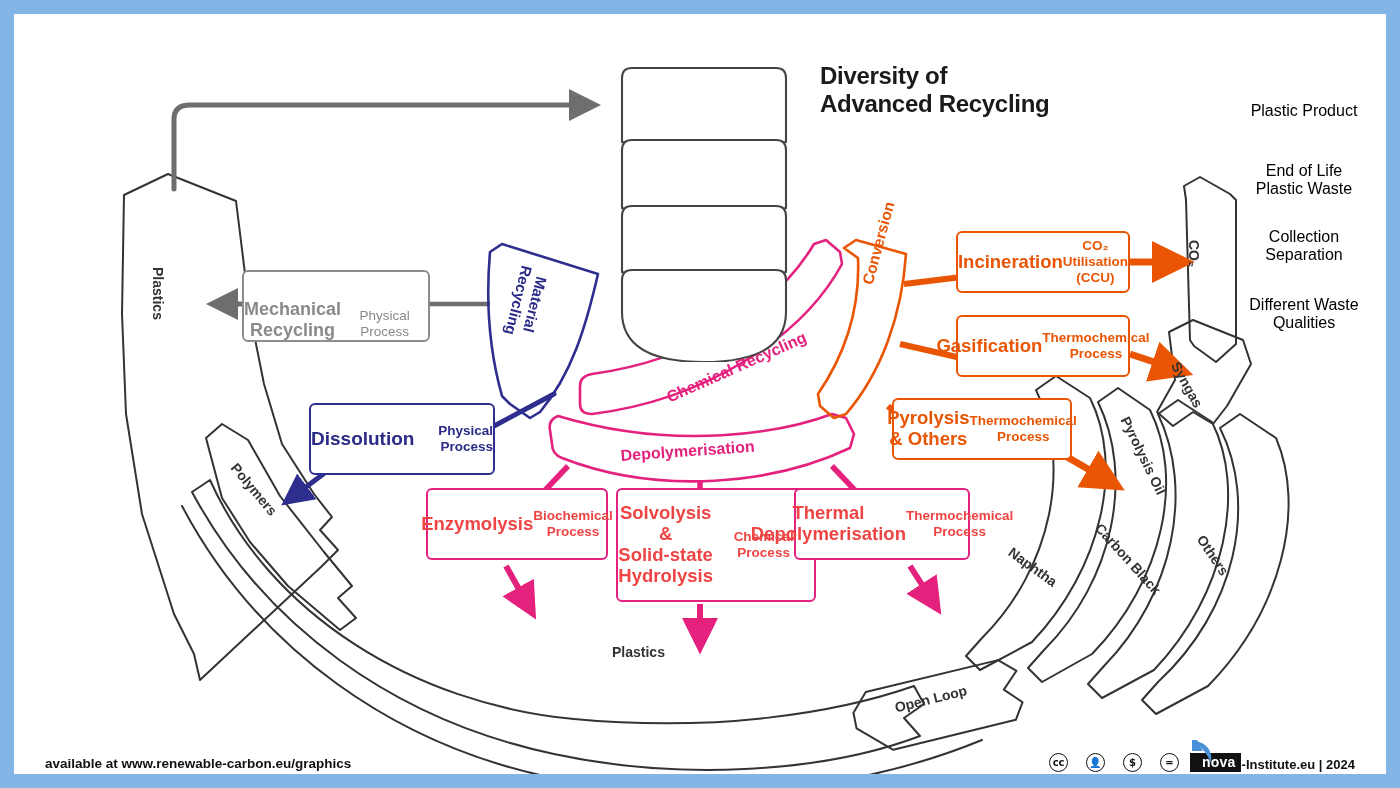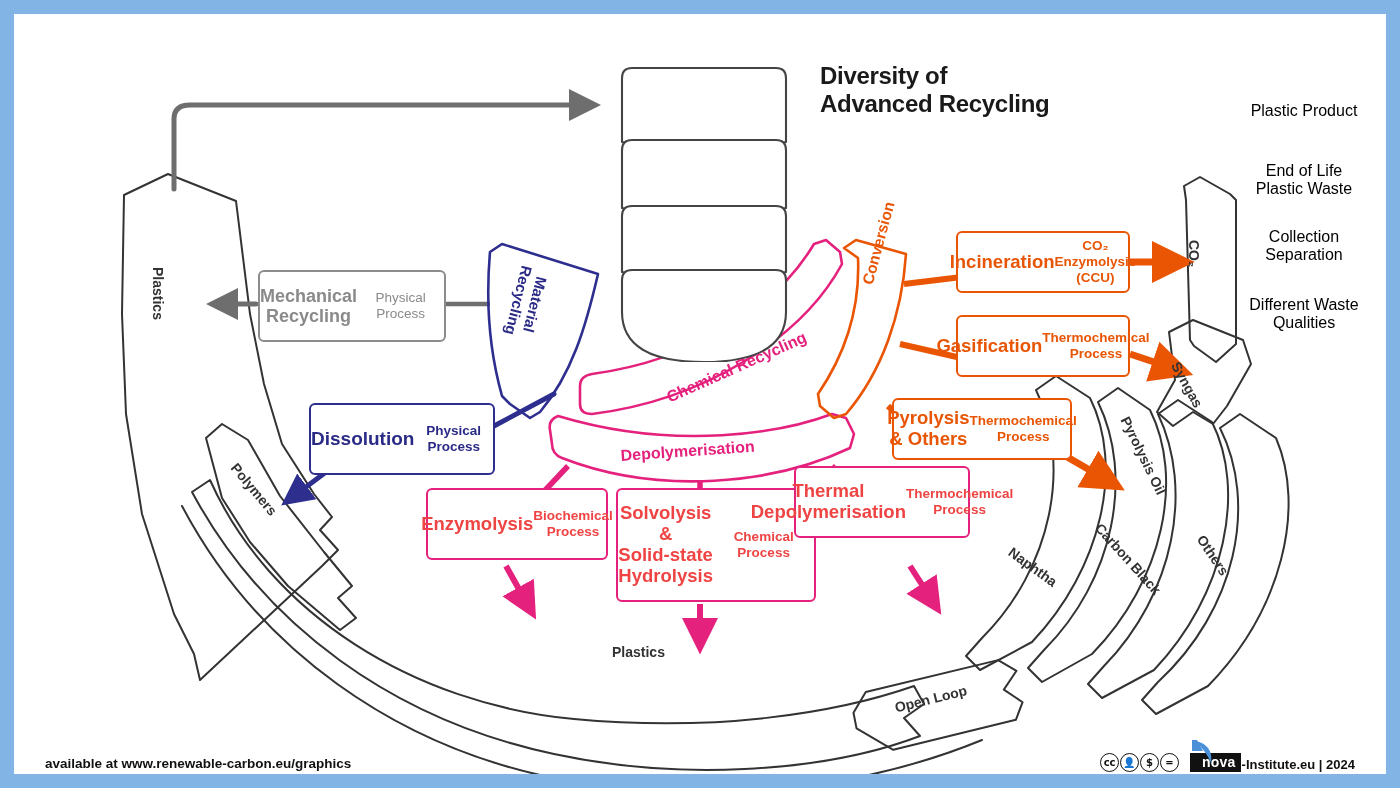--- a/index.html
+++ b/index.html
@@ -13,34 +13,34 @@
   #title span{display:block;}
   .chevtxt{position:absolute;left:0;width:100%;text-align:center;}
   
   .pbox{position:absolute;box-sizing:border-box;border:2.5px solid;border-radius:6px;
         background:#fff;text-align:center;display:flex;flex-direction:row;
         align-items:center;justify-content:center;}
   .pbox .t1{font-weight:bold;line-height:1.13;}
   .pbox .t2{line-height:1.18;}
   .grey{border-color:#8c8c8c;color:#8a8a8a;}
   .grey .t1{font-size:18px;} .grey .t2{font-size:13.5px;}
-  .blue{border-color:#2e2e8f;color:#2b2b87;}
+  .blue{border-color:#2e2e8f;color:#2b2b87;text-align:right;}
   .blue .t1{font-size:19px;} .blue .t2{font-size:13.5px;font-weight:600;}
   .pink{border-color:#e5217e;color:#ef4444;}
   .pink .t1{font-size:18.5px;} .pink .t2{font-size:13.5px;font-weight:600;}
   .orange{border-color:#ea5504;color:#e85504;}
   .orange .t1{font-size:18.5px;} .orange .t2{font-size:13.5px;font-weight:600;}
   
   .rot{position:absolute;color:#333;font-size:14px;font-weight:600;white-space:nowrap;
        transform-origin:0 0;}
   .rotb{position:absolute;font-weight:bold;white-space:nowrap;transform-origin:0 0;}
   
   #foot-l{position:absolute;left:31px;top:742px;font-size:13.5px;font-weight:bold;color:#111;}
   #foot-r{position:absolute;right:31px;top:739px;display:flex;align-items:center;gap:6px;}
-  #foot-r .ccrow{display:flex;align-items:center;gap:1px;}
+  #foot-r .ccrow{display:flex;align-items:center;gap:18px;}
   .ccb{width:17px;height:17px;border:1.6px solid #111;border-radius:50%;
        display:flex;align-items:center;justify-content:center;font-size:10px;
        font-weight:bold;color:#111;font-family:"DejaVu Sans",sans-serif;}
   #novawrap{position:relative;display:flex;align-items:flex-end;margin-left:5px;}
   #novabar{width:7px;height:19px;background:#111;}
   #novabox{background:#111;color:#fff;font-size:14px;font-weight:bold;
            padding:1px 5px 2px 5px;letter-spacing:.2px;}
   #novatxt{font-size:13px;font-weight:bold;color:#111;margin-left:1px;}
 </style>
 </head>
@@ -203,21 +203,21 @@
 
   <div class="chevtxt" style="left:604px;top:148px;">End of Life</div>
   <div class="chevtxt" style="left:604px;top:166px;">Plastic Waste</div>
 
   <div class="chevtxt" style="left:604px;top:214px;">Collection</div>
   <div class="chevtxt" style="left:604px;top:232px;">Separation</div>
 
   <div class="chevtxt" style="left:604px;top:282px;">Different Waste</div>
   <div class="chevtxt" style="left:604px;top:300px;">Qualities</div>
 
-  <div class="pbox grey" style="left:244px;top:256px;width:188px;height:72px;">
+  <div class="pbox grey" style="left:228px;top:256px;width:188px;height:72px;align-items:flex-end;">
     <div class="t1">
       <span>Mechanical</span><br>
       <span>Recycling</span>
     </div>
     <div class="t2">Physical Process</div>
   </div>
 
   <div class="pbox blue" style="left:295px;top:389px;width:186px;height:72px;">
     <div class="t1">Dissolution</div>
     <div class="t2">Physical Process</div>
@@ -230,31 +230,31 @@
 
   <div class="pbox pink" style="left:602px;top:474px;width:200px;height:114px;">
     <div class="t1">
       <span>Solvolysis &amp;</span><br>
       <span>Solid-state</span><br>
       <span>Hydrolysis</span>
     </div>
     <div class="t2">Chemical Process</div>
   </div>
 
-  <div class="pbox pink" style="left:780px;top:452px;width:176px;height:72px;">
+  <div class="pbox pink" style="left:780px;top:474px;width:176px;height:72px;">
     <div class="t1">
       <span>Thermal</span><br>
       <span>Depolymerisation</span>
     </div>
     <div class="t2">Thermochemical Process</div>
   </div>
 
   <div class="pbox orange" style="left:942px;top:217px;width:174px;height:62px;">
     <div class="t1">Incineration</div>
-    <div class="t2">CO₂ Enzymolysis (CCU)</div>
+    <div class="t2">CO₂ Utilisation (CCU)</div>
   </div>
 
   <div class="pbox orange" style="left:942px;top:301px;width:174px;height:62px;">
     <div class="t1">Gasification</div>
     <div class="t2">Thermochemical Process</div>
   </div>
 
   <div class="pbox orange" style="left:878px;top:384px;width:180px;height:62px;">
     <div class="t1">Pyrolysis &amp; Others</div>
     <div class="t2">Thermochemical Process</div>

